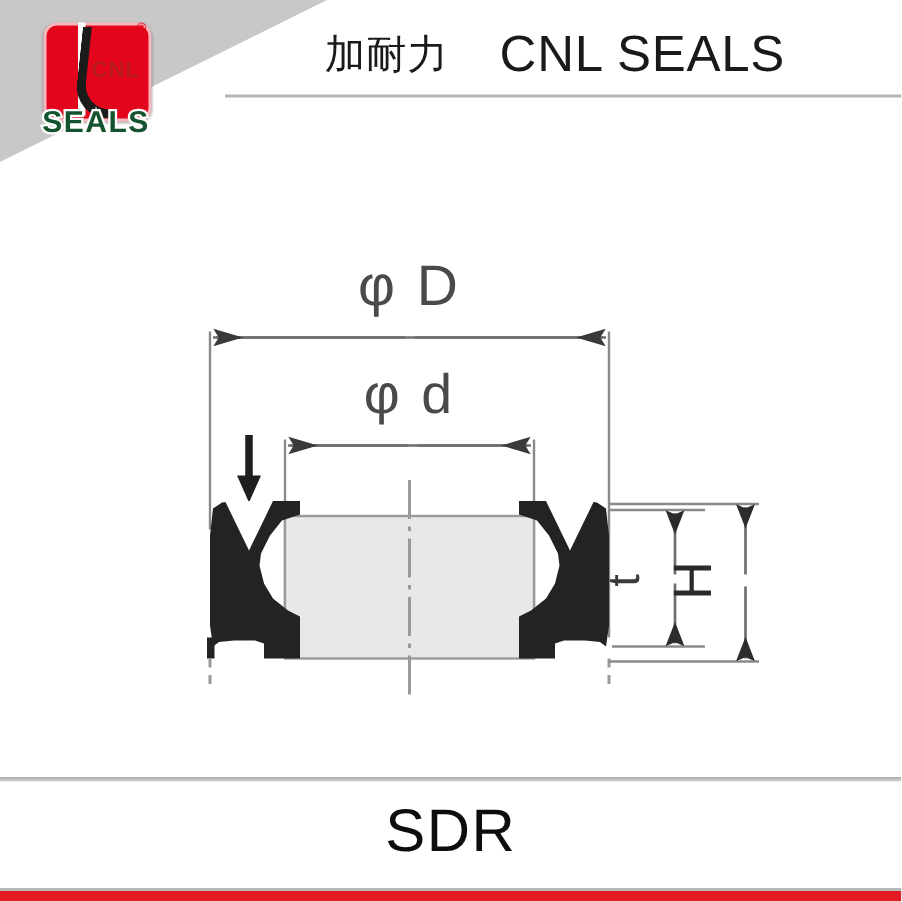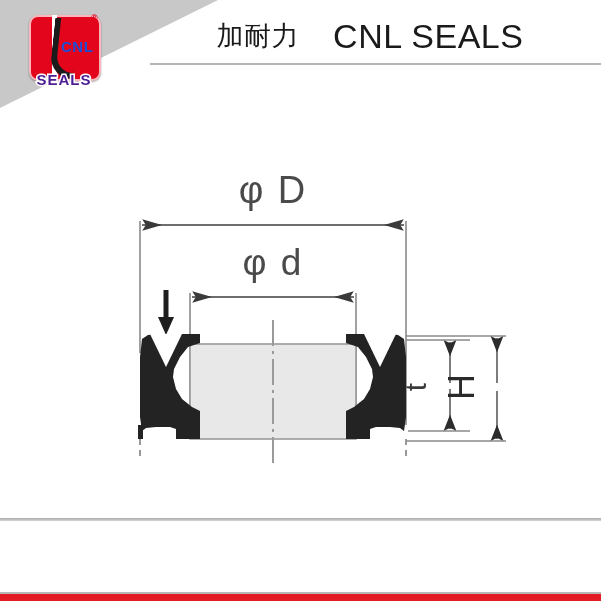--- a/index.html
+++ b/index.html
@@ -36,26 +36,26 @@
     box-shadow:0 1px 2px rgba(0,0,0,.35);
   }
   .logo-slitL{position:absolute;left:27px;top:2px;width:5px;height:62px;background:#ffffff;}
   .logo-hook{
     position:absolute;left:27px;top:5px;width:18px;height:55px;
     border-left:6px solid #1b1b1b;border-bottom:6px solid #1b1b1b;
     border-radius:0 0 0 26px;transform:skewX(-6deg);
   }
   .logo-cnl{
     position:absolute;left:36px;top:25px;width:40px;height:18px;
-    color:#1d4ed8;font-size:15px;font-weight:bold;letter-spacing:.5px;
+    color:#b91c1c;font-size:15px;font-weight:bold;letter-spacing:.5px;
     font-family:"Liberation Sans",sans-serif;
   }
   .logo-seals{
     position:absolute;left:1px;top:58px;width:76px;text-align:center;
-    font-size:15px;font-weight:bold;color:#4c1d95;
+    font-size:20px;font-weight:bold;color:#14532d;
     -webkit-text-stroke:3px #ffffff;paint-order:stroke fill;
     font-family:"Liberation Sans",sans-serif;letter-spacing:1px;
   }
   .logo-seals span{position:relative;}
   .logo-reg{
     position:absolute;left:66px;top:0px;font-size:9px;color:#e3051b;font-weight:bold;
   }
 
   
   .draw{position:absolute;left:0;top:125px;width:601px;height:396px;background:#fff;}
@@ -173,16 +173,17 @@
         <line x1="406" y1="316" x2="506" y2="316" stroke="#8a8a8a" stroke-width="1.6"></line>
         <line x1="497" y1="258" x2="497" y2="213" stroke="#6e6e6e" stroke-width="1.8" marker-end="url(#arrU)"></line>
         <line x1="497" y1="266" x2="497" y2="314" stroke="#6e6e6e" stroke-width="1.8" marker-end="url(#arrU)"></line>
       </g>
       <text x="474" y="262" text-anchor="middle" font-size="36" font-family="Liberation Sans, sans-serif" fill="#2a2a2a" font-weight="500" transform="rotate(-90 474 262)">H</text>
     </svg>
   </div>
 
   <div class="foot">
     <div class="foot-rule"></div>
+    <div class="foot-label">SDR</div>
     <div class="foot-bar"></div>
   </div>
 
 </div>
 
 </body></html>

